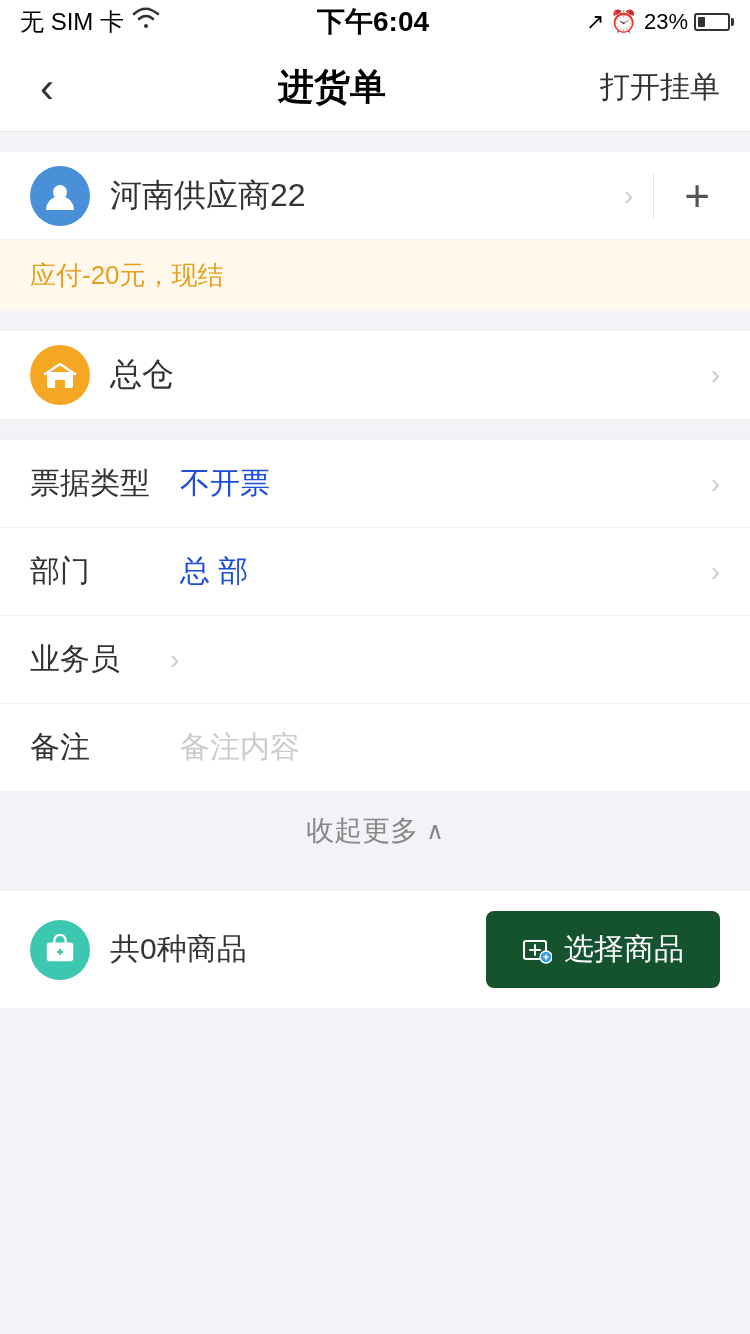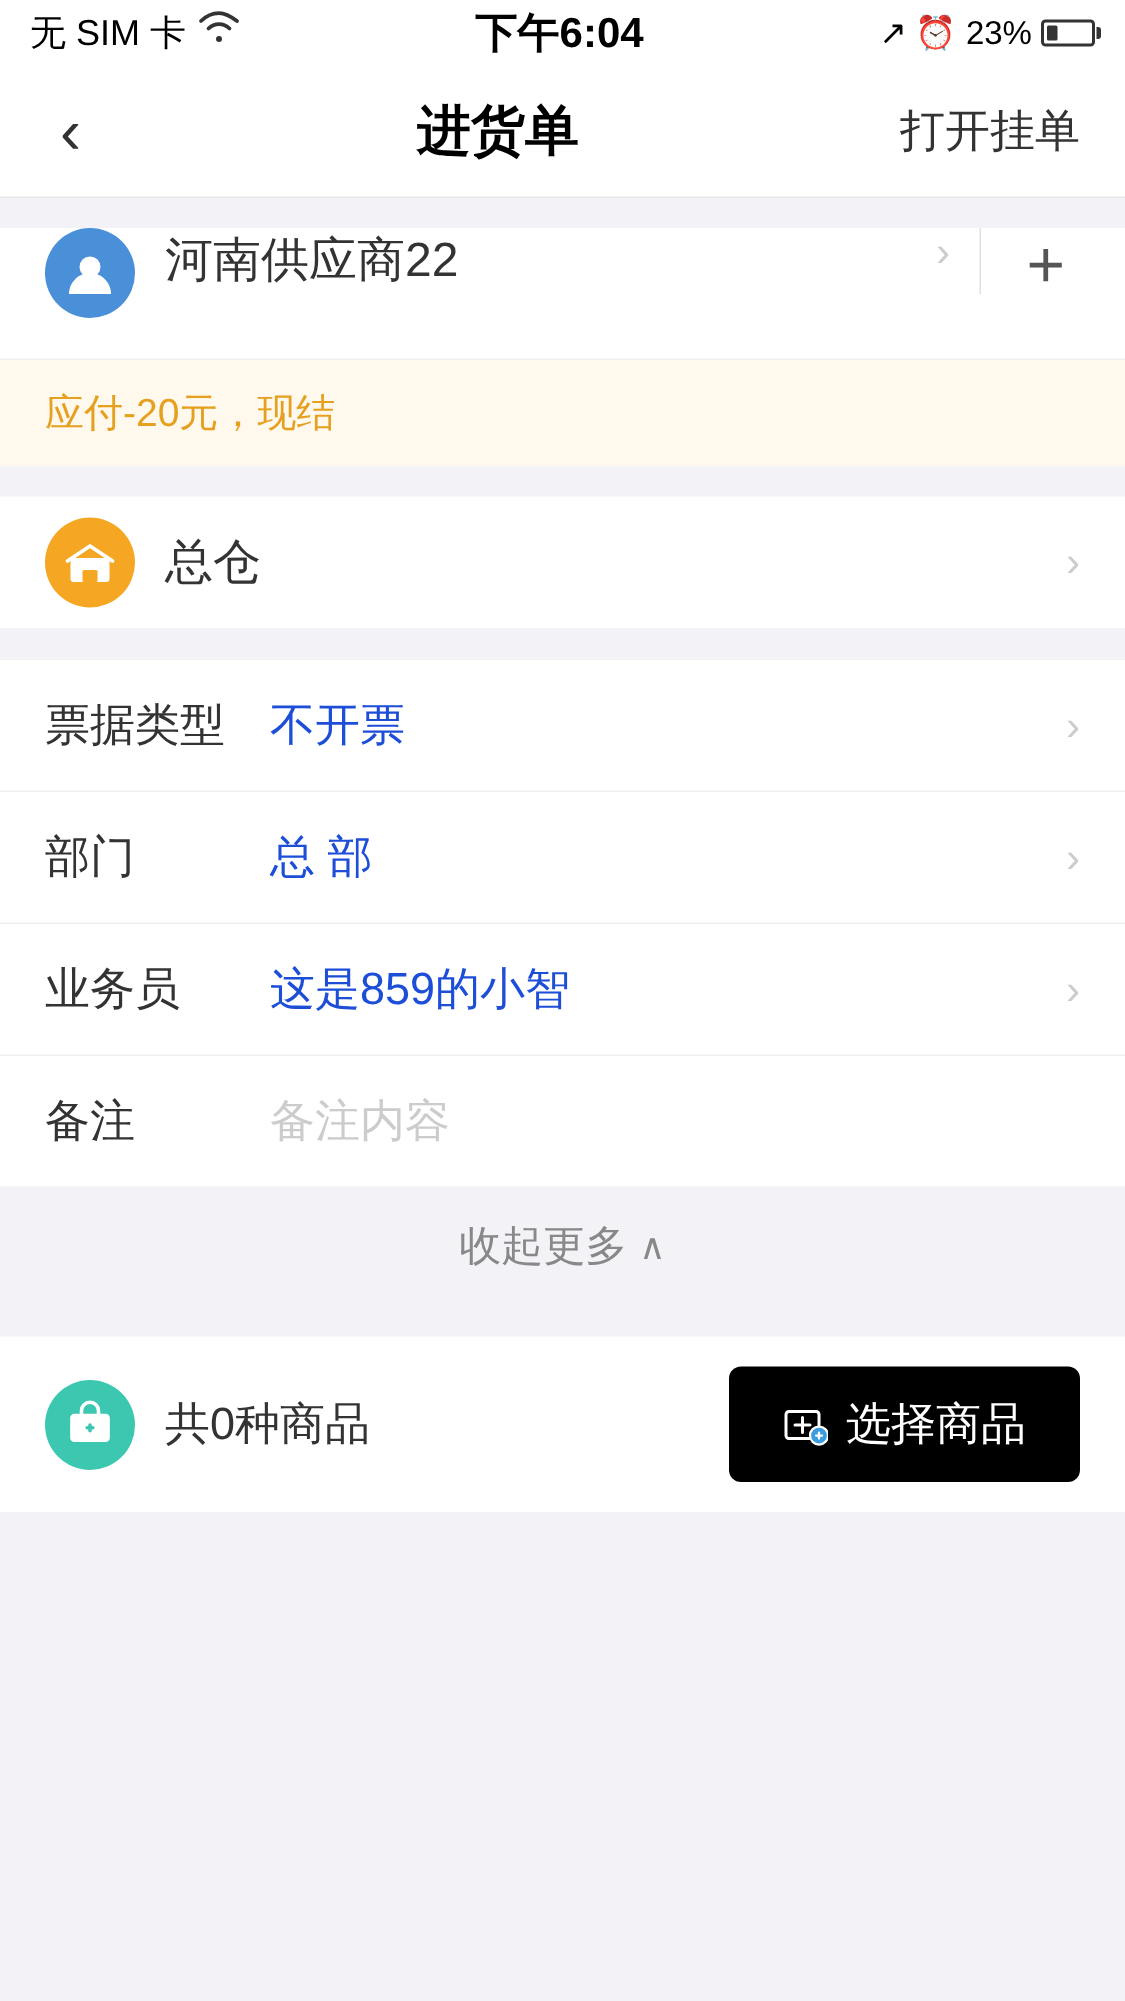--- a/index.html
+++ b/index.html
@@ -93,21 +93,21 @@
 
     
     .white-section {
       background: #fff;
       width: 750px;
     }
 
     
     .supplier-row {
       display: flex;
-      align-items: flex-start;
+      align-items: center;
       padding: 0 30px;
       height: 88px;
       background: #fff;
       border-bottom: 1px solid #f0f0f0;
     }
     .supplier-avatar {
       width: 60px;
       height: 60px;
       border-radius: 30px;
       background: #4a90d9;
@@ -242,21 +242,21 @@
       justify-content: center;
       margin-right: 20px;
       flex-shrink: 0;
     }
     .product-count {
       flex: 1;
       font-size: 30px;
       color: #333;
     }
     .select-btn {
-      background: #000000;
+      background: #14532d;
       color: #fff;
       border: none;
       border-radius: 8px;
       padding: 18px 36px;
       font-size: 30px;
       cursor: pointer;
       display: flex;
       align-items: center;
       gap: 12px;
     }
@@ -348,21 +348,20 @@
   </div>
 
   <div class="form-row">
     <div class="form-label">部门</div>
     <div class="form-value">总 部</div>
     <span class="chevron">›</span>
   </div>
 
   <div class="form-row">
     <div class="form-label">业务员</div>
-    <div class="form-value">这是859的小智</div>
     <span class="chevron">›</span>
   </div>
 
   <div class="form-row">
     <div class="form-label">备注</div>
     <div class="form-value placeholder">备注内容</div>
   </div>
 </div>
 
 <div class="collapse-row">

